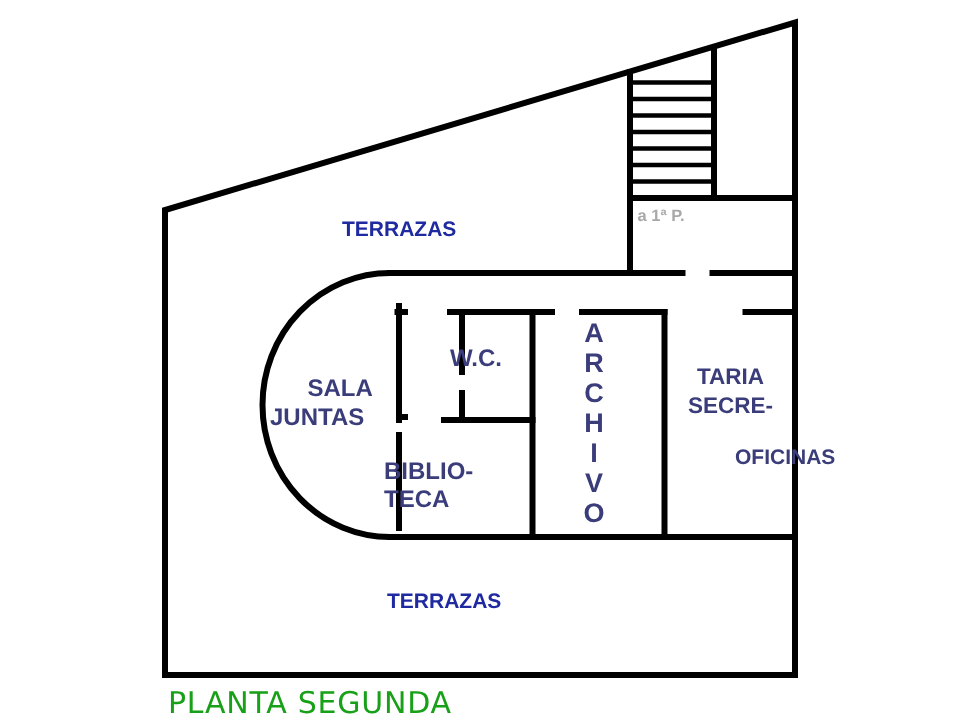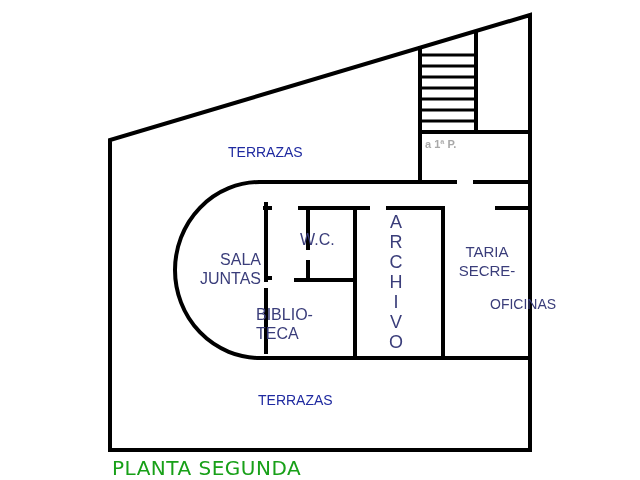--- a/index.html
+++ b/index.html
@@ -1,18 +1,18 @@
 <!DOCTYPE html>
 <html><head>
 <meta charset="utf-8">
 <style>
   html, body { margin:0; padding:0; background:#ffffff; }
   body { width:640px; height:480px; position:relative; overflow:hidden; font-family:"Liberation Sans", sans-serif; }
   svg.plan { position:absolute; left:0; top:0; }
-  .lbl { position:absolute; font-family:"Liberation Sans", sans-serif; font-weight:normal; color:#2a2f8a; white-space:nowrap; }
+  .lbl { position:absolute; font-family:"Liberation Sans", sans-serif; font-weight:bold; color:#2a2f8a; white-space:nowrap; }
   .room { color:#3a3d7a; font-size:16px; line-height:19px; }
   .terr { color:#1f2aa0; font-size:14px; }
   .small { color:#a8a8a8; font-size:11px; font-weight:bold;text-align:center; }
   .vert { text-align:center; width:20px; font-size:18px; line-height:20px; color:#3a3d7a; }
   .title { position:absolute; left:112px; top:456px; color:#18a018; font-size:20px; font-weight:normal; font-family:"DejaVu Sans", sans-serif; letter-spacing:0.5px; }
 </style>
 </head>
 <body>
 
 <svg class="plan" width="640" height="480">
@@ -55,21 +55,21 @@
     <line x1="296" y1="280" x2="355" y2="280"></line>
     <line x1="355" y1="208" x2="355" y2="358"></line>
 
     <line x1="443" y1="208" x2="443" y2="358"></line>
   </g>
 </svg>
 
 <div class="lbl terr" style="left:228px;top:144px;">TERRAZAS</div>
 <div class="lbl small" style="left:425px;top:138px;">a 1ª P.</div>
 
-<div class="lbl room" style="left:205px;top:250px;text-align:right;width:56px;">
+<div class="lbl room" style="left:205px;top:250px;text-align:left;width:56px;">
   <div>SALA</div>
   <div style="margin-left:-25px;">JUNTAS</div>
 </div>
 
 <div class="lbl room" style="left:300px;top:230px;">W.C.</div>
 
 <div class="lbl room" style="left:256px;top:305px;">
   <div>BIBLIO-</div>
   <div>TECA</div>
 </div>

